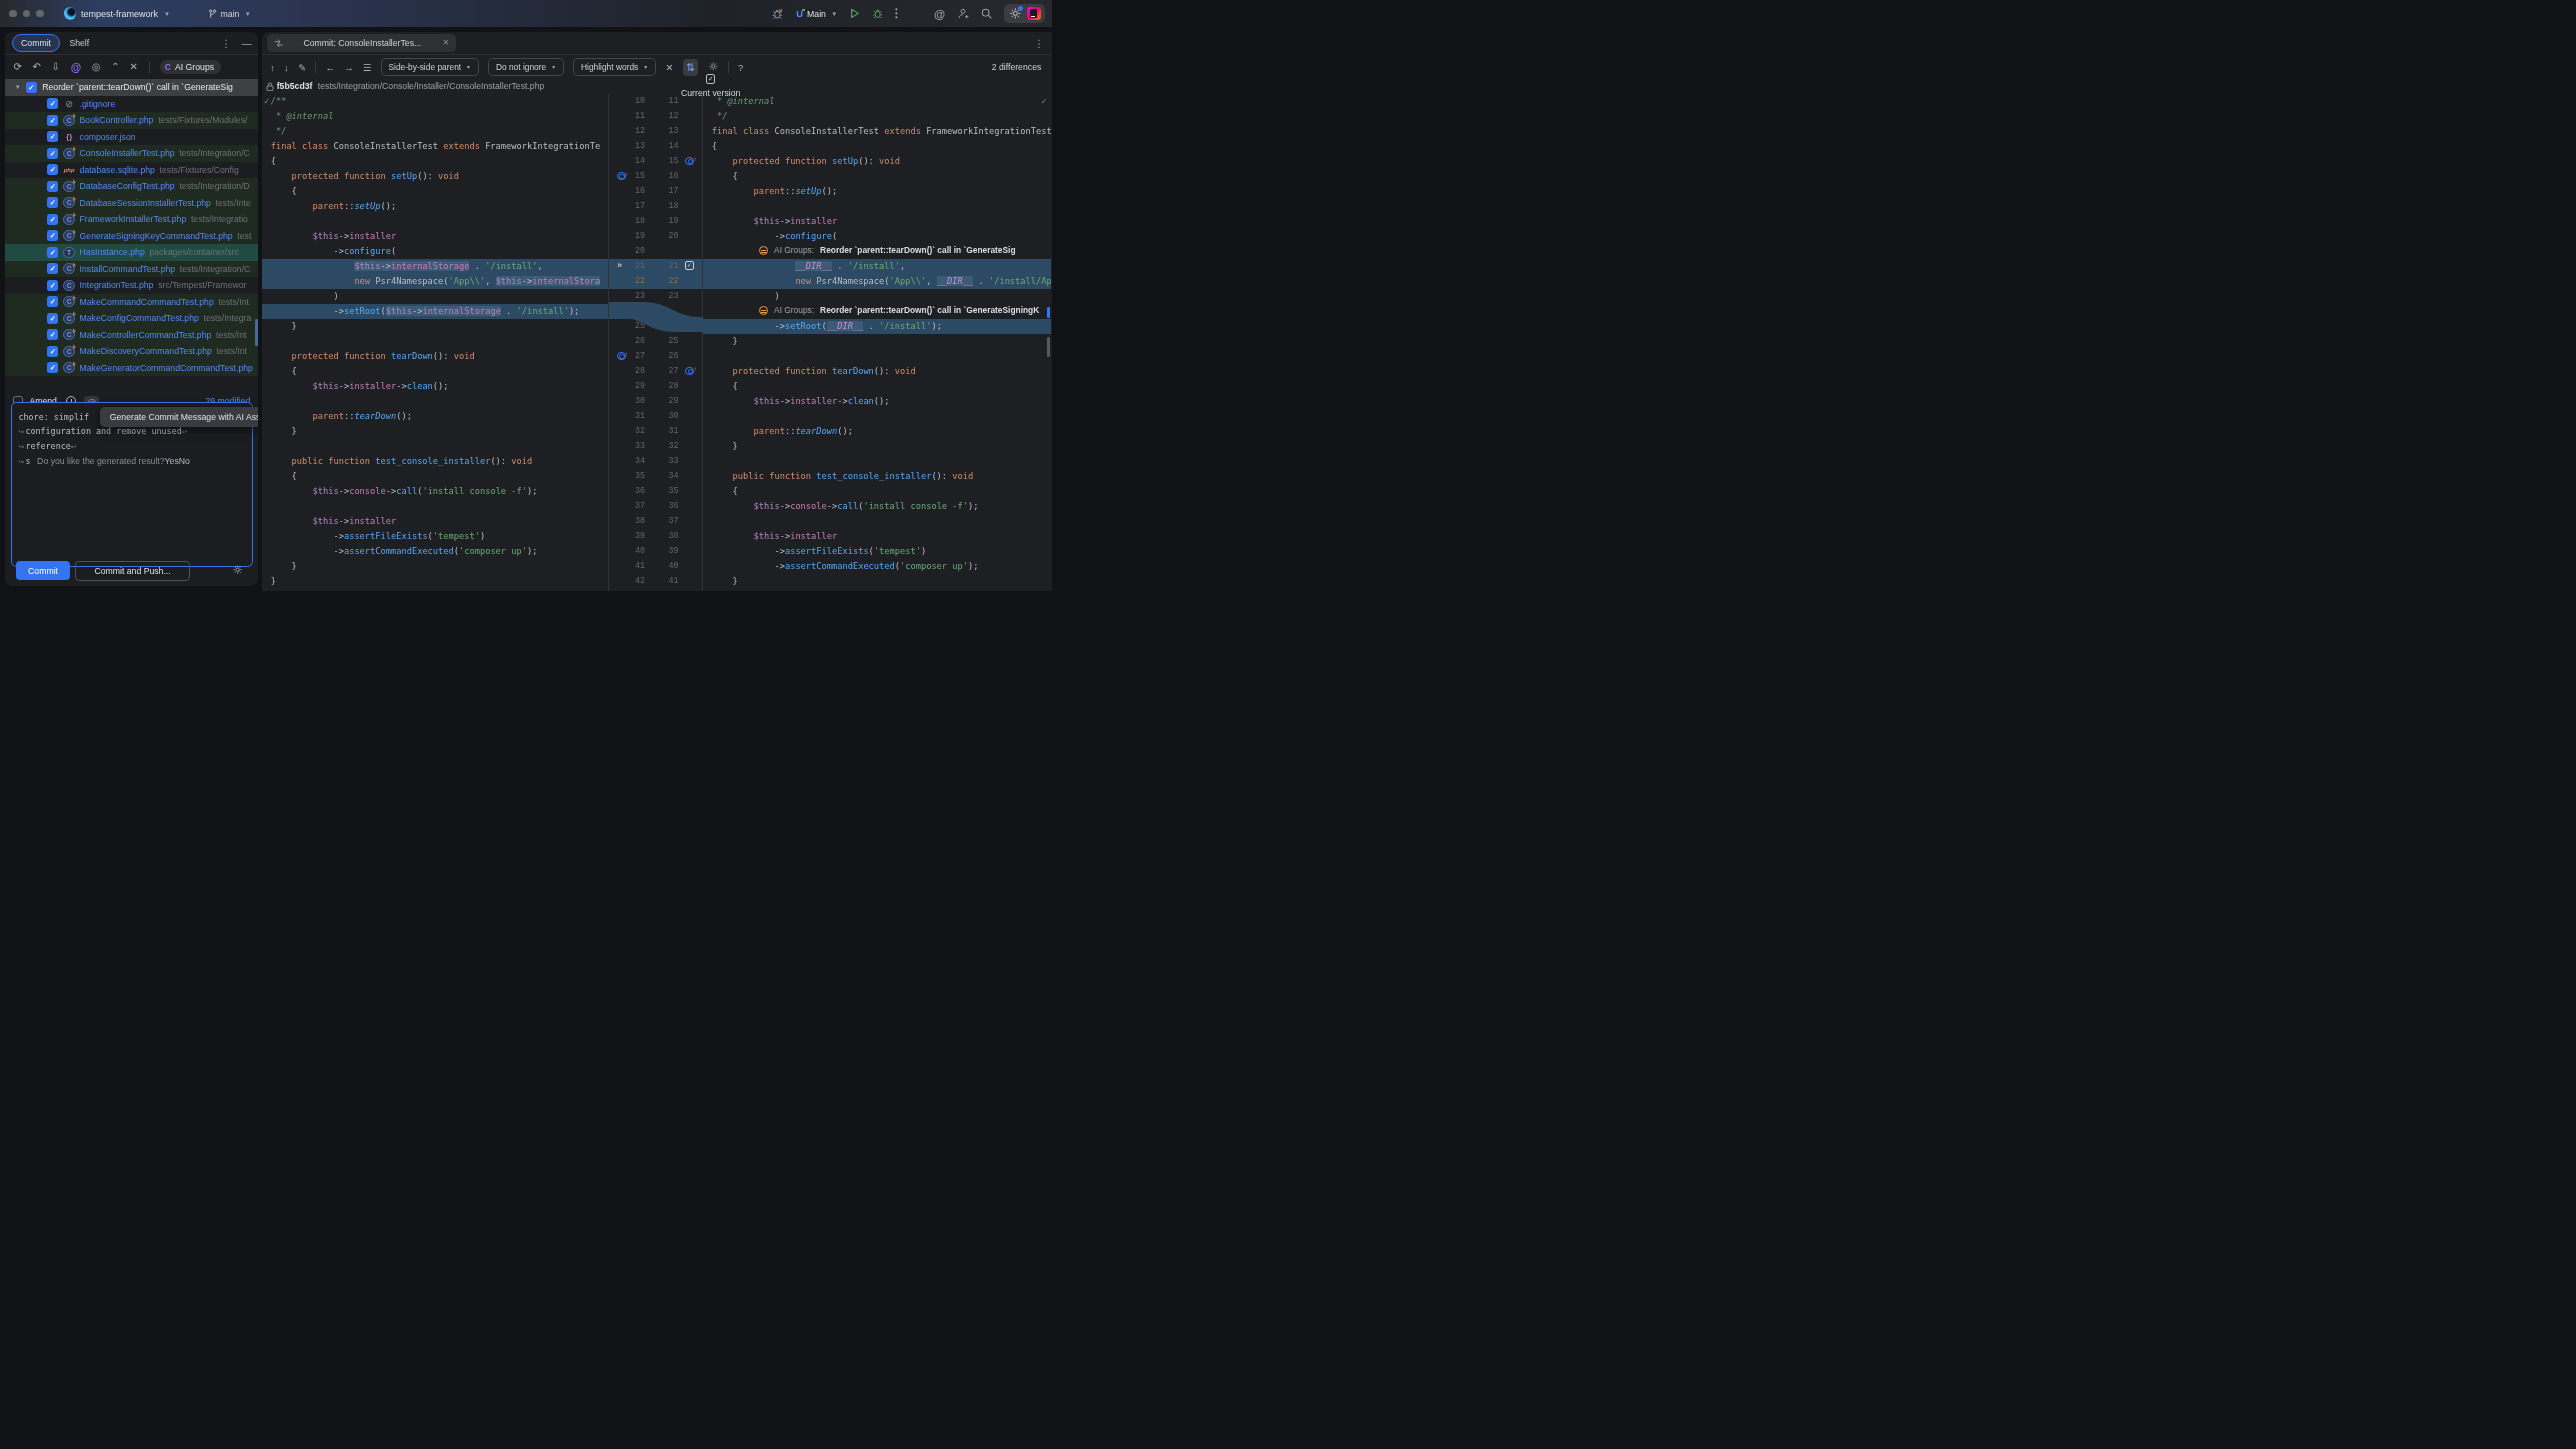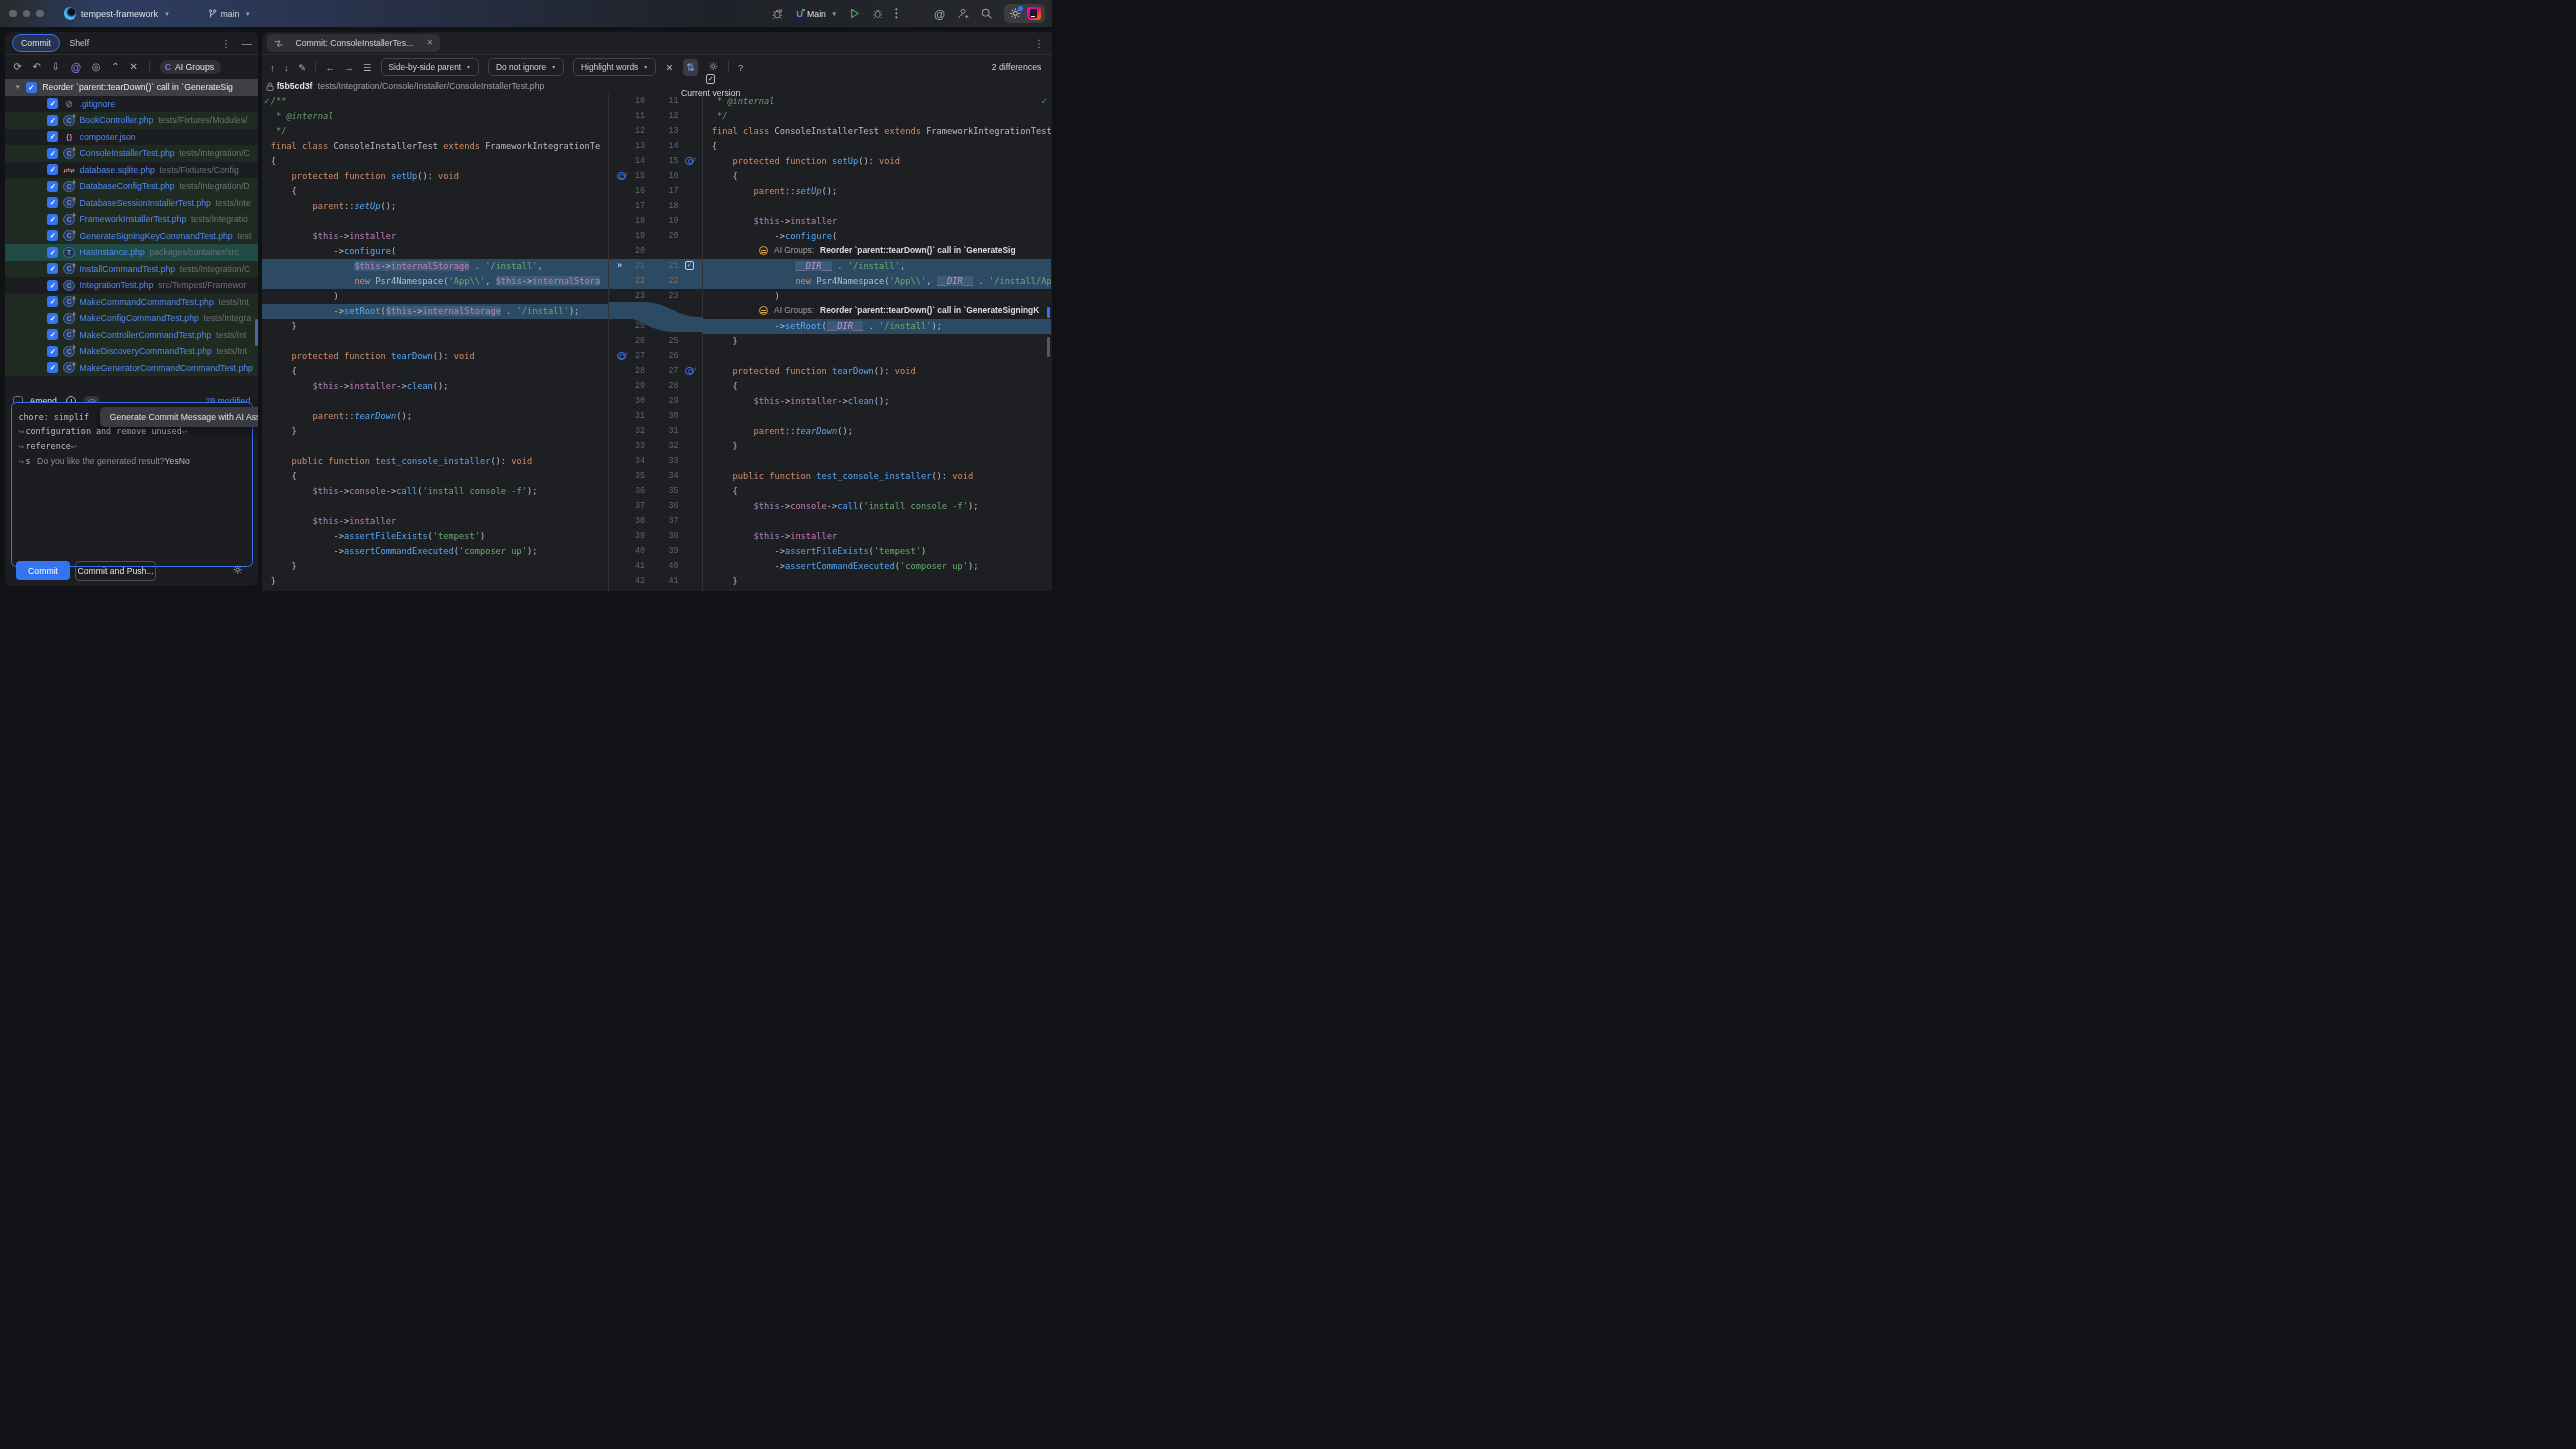--- a/index.html
+++ b/index.html
@@ -76,26 +76,26 @@
 
   
   .commit-box { position:absolute; left:5.4px; top:370px; width:242px; height:165px; border:1.3px solid #3574f0; border-radius:5.4px; background:#1b1d20; font-family:"DejaVu Sans Mono",monospace; font-size:8.4px; color:#bcbec4; padding:6.7px 6.7px; line-height:14px; }
   .wrapmark { color:#7f838a; font-size:6.7px; margin-right:1.3px; font-family:"DejaVu Sans",sans-serif; }
   .ai-feedback { color:#8a8d93; font-family:"Liberation Sans",sans-serif; font-size:8.7px; margin-left:6.7px; }
   .ai-feedback b { color:#b6b9c0; font-weight:400; margin-left:0; }
   .tooltip { position:absolute; left:95px; top:375px; height:20px; background:#393b40; border-radius:4.7px; color:#dfe1e5; font-size:8.7px; display:flex; align-items:center; padding:0 9.4px; box-shadow:0 2.7px 9.4px rgba(0,0,0,.5); z-index:5; white-space:nowrap; }
 
   .commit-actions { position:absolute; left:0; bottom:4px; width:100%; height:23px; display:flex; align-items:center; padding:0 10.7px; }
   .btn-commit { background:#3574f0; color:#fff; font-size:8.7px; border:none; border-radius:4px; padding:4.7px 12px; }
-  .btn-push { background:transparent; color:#dfe1e5; font-size:8.7px; border:0.7px solid #4e5157; border-radius:4px; padding:4px 1px; margin-left:5.4px; }
+  .btn-push { background:transparent; color:#dfe1e5; font-size:8.7px; border:0.7px solid #4e5157; border-radius:4px; padding:4px 18px; margin-left:5.4px; }
   .gear-bl { position:absolute; right:14.8px; color:#aeb1b7; }
 
   
   .diff-tabrow { height:23px; border-bottom:0.7px solid #2b2d30; display:flex; align-items:center; padding:0 5.4px; position:relative; }
-  .dtab { display:flex; align-items:center; gap:12px; background:#2e3033; border-radius:4.7px; height:17.4px; padding:0 6.7px; color:#d0d2d7; font-size:8.7px; }
+  .dtab { display:flex; align-items:center; gap:20px; background:#2e3033; border-radius:4.7px; height:17.4px; padding:0 6.7px; color:#d0d2d7; font-size:8.7px; }
   .dtab .x { color:#8b8e94; font-size:8px; margin-left:1.3px; }
   .dt-right { position:absolute; right:8px; color:#9da0a6; font-size:10px; }
   .diff-toolbar { height:24px; display:flex; align-items:center; gap:9.4px; padding:0 8px; position:relative; color:#aeb1b7; }
   .dt-ic { font-size:9.4px; }
   .drop { display:flex; align-items:center; gap:4.7px; border:0.7px solid #43454a; border-radius:4.7px; padding:2.7px 6.7px; color:#cfd1d6; font-size:8.4px; }
   .drop .dcar { font-size:5.4px; color:#9da0a6; }
   .sync-chip { background:#393b40; border-radius:4px; padding:2px 3.4px; color:#79a7f5; }
   .diffs-count { position:absolute; right:10.7px; color:#cfd1d6; font-size:8.7px; }
   .diff-filerow { height:14.8px; display:flex; align-items:center; padding:0 4px; position:relative; font-size:8.7px; }
   .hash { color:#dfe1e5; font-weight:700; margin:0 5.4px 0 2.7px; }

